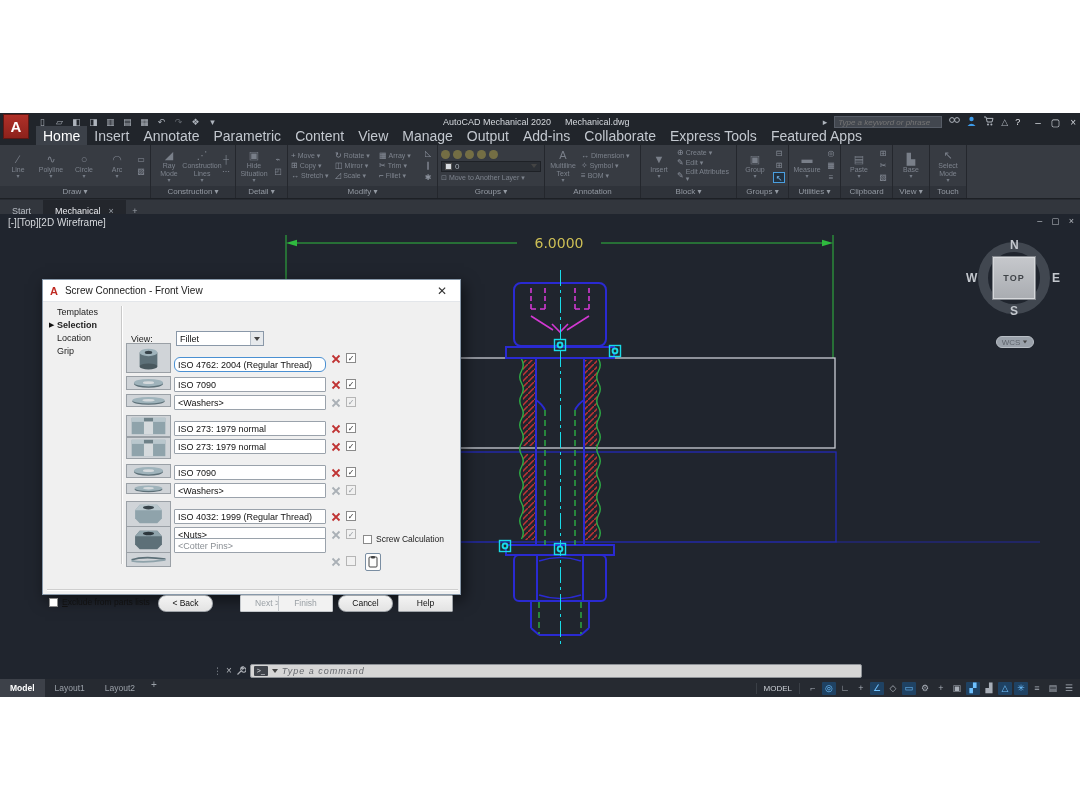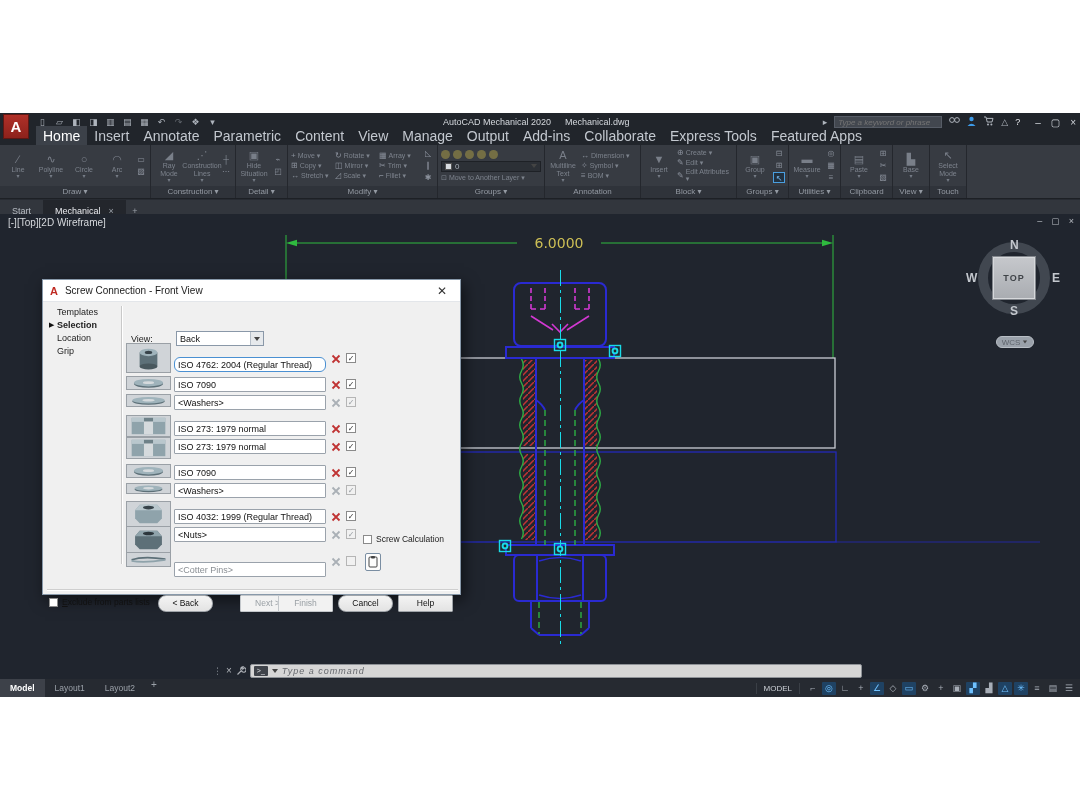--- a/index.html
+++ b/index.html
@@ -634,21 +634,21 @@
         </div>
         <div class="dlg-body" id="dlgbody">
             <div class="navitem" style="top: 5px;">Templates</div>
             <div class="navitem active" style="top: 18px;">Selection</div>
             <span class="navarrow" style="top: 19px;">▶</span>
             <div class="navitem" style="top: 31px;">Location</div>
             <div class="navitem" style="top: 44px;">Grip</div>
             <div class="vsep"></div>
             <div class="viewlbl">View:</div>
             <div class="dd">
-              <span class="ddtext">Back</span>
+              <span class="ddtext">Fillet</span>
               <span class="ddbtn">
                 <span class="caret-down"></span>
               </span>
             </div>
             <div class="imgbox" style="top: 41px; height: 30px;">
               <svg viewBox="0 0 45 30">
                 <rect x="13" y="9" width="19" height="15" fill="#5d7078"></rect>
                 <ellipse cx="22.5" cy="24" rx="9.5" ry="3.2" fill="#49585e"></ellipse>
                 <ellipse cx="22.5" cy="9" rx="9.5" ry="4" fill="#9fb3bb"></ellipse>
                 <ellipse cx="22.5" cy="9" rx="4" ry="1.7" fill="#37434a"></ellipse>
@@ -774,21 +774,21 @@
                 <path d="M1.5 1.5 L8.5 8.5 M8.5 1.5 L1.5 8.5" stroke="#aab0b6" stroke-width="1.8"></path>
               </svg>
             </div>
             <div class="cb dis" style="top: 227px;">✓</div>
             <div class="imgbox" style="top: 250px; height: 15px;">
               <svg viewBox="0 0 45 15">
                 <path d="M3 8 Q16 3 42 7" stroke="#5d7078" stroke-width="2" fill="none"></path>
                 <path d="M3 9 Q16 12 42 8" stroke="#8fa3ab" stroke-width="2" fill="none"></path>
               </svg>
             </div>
-            <div class="fld grayed" style="top: 260px;">&lt;Cotter Pins&gt;</div>
+            <div class="fld grayed" style="top: 236px;">&lt;Cotter Pins&gt;</div>
             <div class="xbtn" style="top: 253px;">
               <svg width="10" height="10" viewBox="0 0 10 10">
                 <path d="M1.5 1.5 L8.5 8.5 M8.5 1.5 L1.5 8.5" stroke="#aab0b6" stroke-width="1.8"></path>
               </svg>
             </div>
             <div class="cb dis" style="top: 254px;"></div>
             <div class="toolbtn">
               <svg width="10" height="12" viewBox="0 0 10 12">
                 <rect x="1" y="1" width="8" height="10" rx="1" fill="none" stroke="#444" stroke-width="1"></rect>
                 <rect x="3" y="0" width="4" height="2.4" rx="1" fill="#444"></rect>

